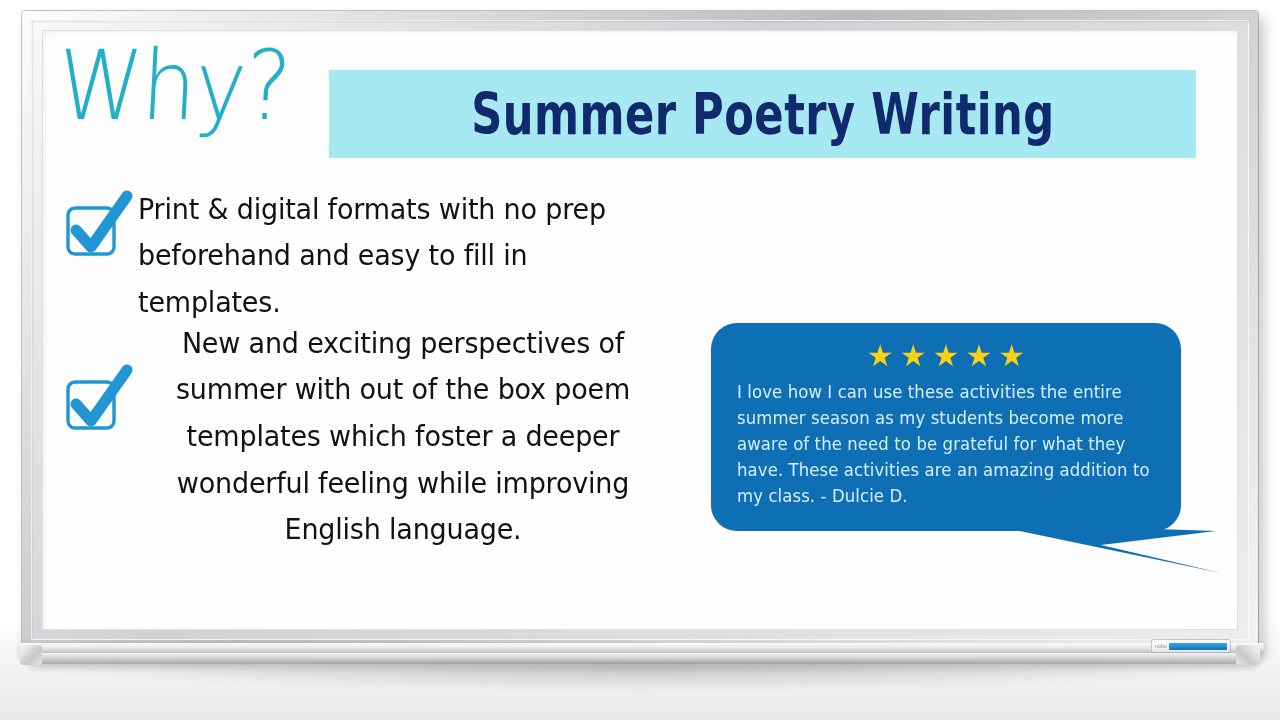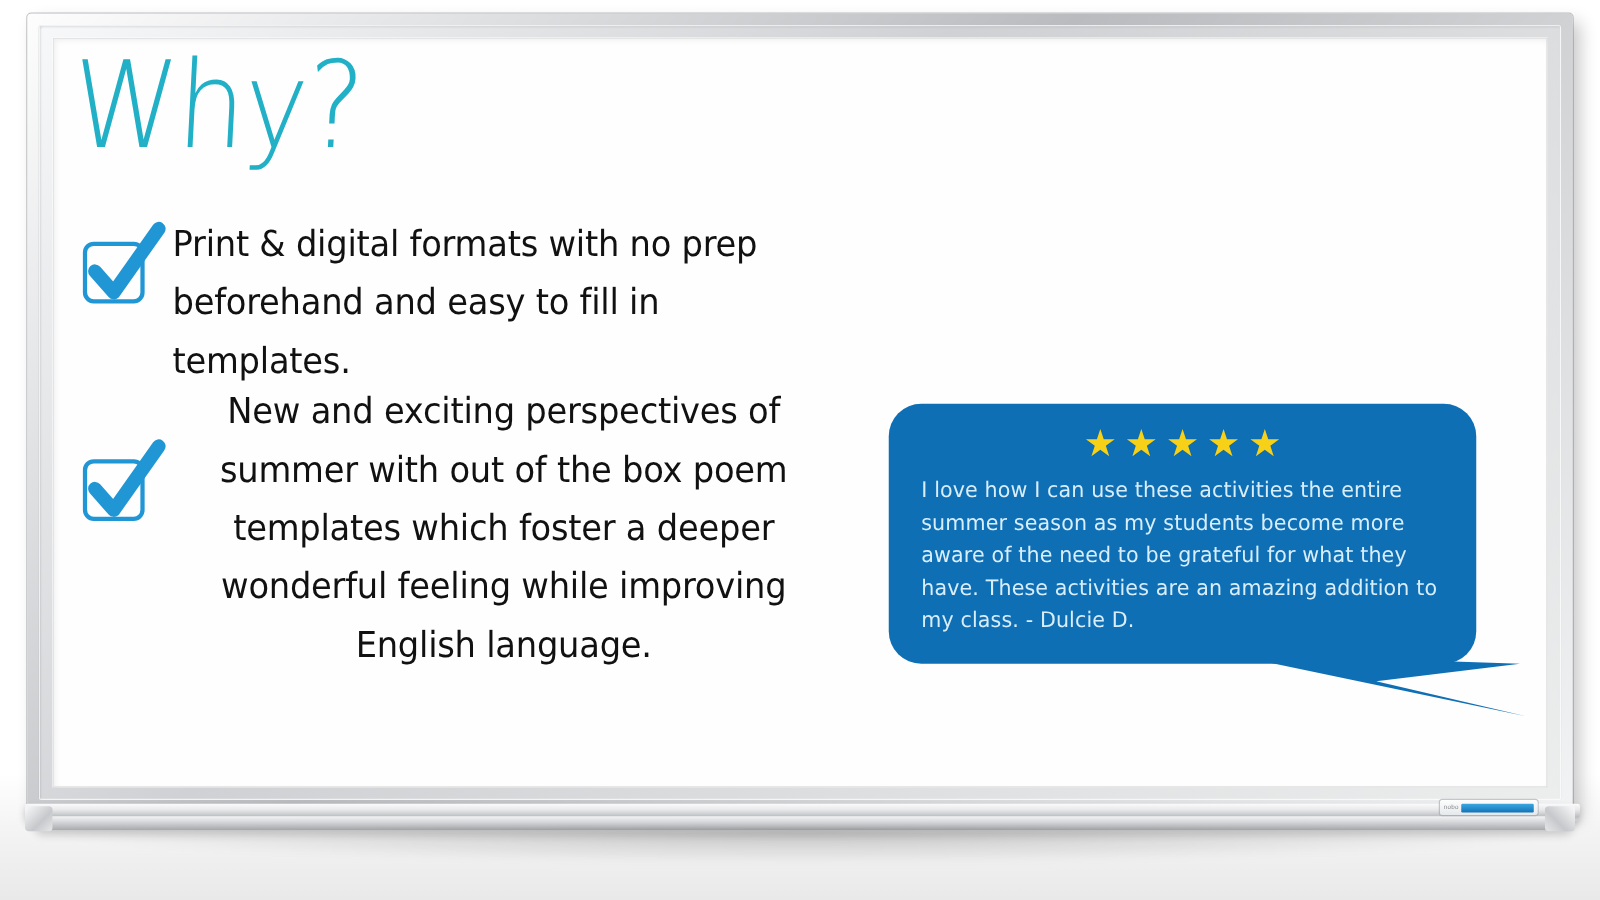--- a/index.html
+++ b/index.html
@@ -131,21 +131,21 @@
   .bullet-check svg{display:block;width:66px;height:62px;overflow:visible;}
   .bullet-text{
     font-family:"DejaVu Sans", sans-serif;
     font-size:27px;line-height:44px;color:#111111;font-weight:400;
     letter-spacing:-.2px;
     transform:scaleY(1.06);transform-origin:left top;
   }
   #bullet-1{margin-top:0;}
   #bullet-1 .bullet-check{margin-top:12px;}
   #bullet-1 .bullet-text{width:980px;}
-  #bullet-2{}
+  #bullet-2{margin-top:13px;}
   #bullet-2 .bullet-check{margin-top:12px;}
   #bullet-2 .bullet-text{width:530px;}
   #bullet-3{margin-top:2px;text-align:center;}
   #bullet-3 .bullet-check{margin-top:52px;}
   #bullet-3 .bullet-text{width:530px;}
 
   
   #testimonial{
     position:absolute;left:669px;top:293px;width:470px;height:210px;
   }
@@ -194,20 +194,23 @@
     <span class="mark">nobo</span>
     <span class="chip"></span>
   </div>
 
   <div id="content">
 
     <div id="headline-row">
 
       <div id="why-heading">Why?</div>
 
+      <div id="title-banner">
+        <span id="title-banner-text">Summer Poetry Writing</span>
+      </div>
     </div>
 
     <div id="bullets">
 
 
       <div class="bullet" id="bullet-2">
         <span class="bullet-check">
           <svg viewBox="0 0 66 62" xmlns="http://www.w3.org/2000/svg" aria-hidden="true">
             <rect x="4" y="10" width="46" height="46" rx="7" ry="7" fill="none" stroke="#2196d4" stroke-width="3.4"></rect>
             <path d="M12 32 L27 49 L63 -2" fill="none" stroke="#2196d4" stroke-width="11" stroke-linecap="round" stroke-linejoin="round"></path>

